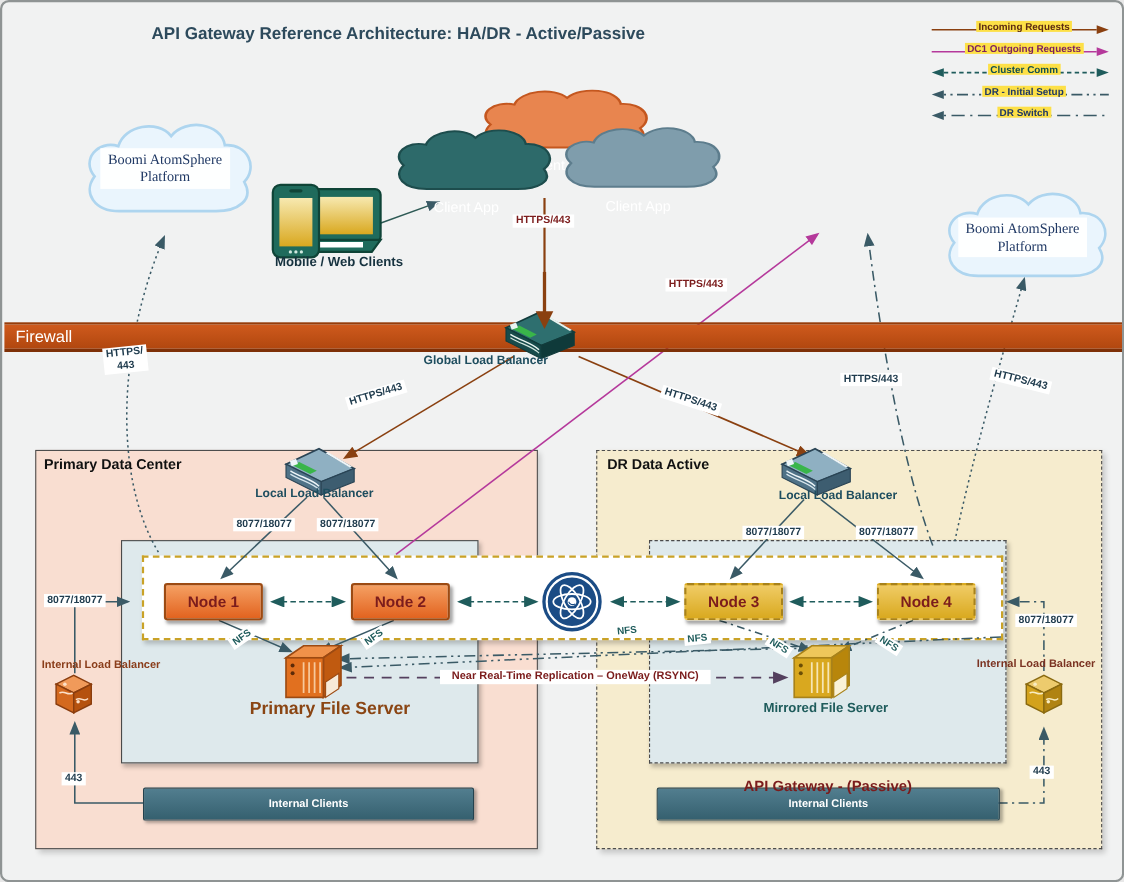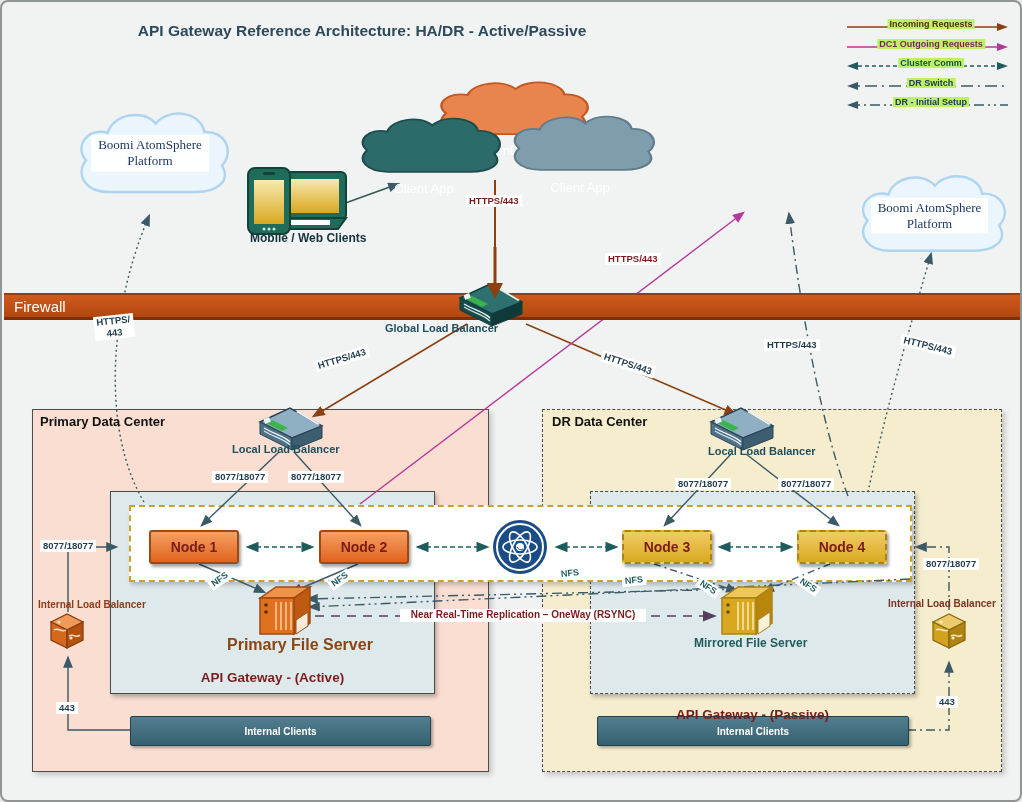--- a/index.html
+++ b/index.html
@@ -28,21 +28,21 @@
   .cloud{position:absolute;z-index:4;}
   .cloud svg{position:absolute;left:0;top:0;}
   .cloudlbl{position:absolute;z-index:5;white-space:nowrap;transform:translate(-50%,-50%);text-align:center;}
   .boomilbl{font-family:"Liberation Serif",serif;font-size:13px;color:#1f3864;background:rgba(255,255,255,.95);padding:2px 7px;line-height:1.25;}
   .applbl{color:#fff;font-weight:normal;font-size:13px;margin-top:41px;}
   .idplbl{color:#bd9531;font-weight:bold;font-size:15px;}
   
   .legend{position:absolute;left:843px;top:16px;width:172px;z-index:6;}
   .lrow{position:relative;height:19.5px;}
   .lrow svg{position:absolute;left:0;top:3px;}
-  .llab{position:absolute;left:50%;top:1px;transform:translateX(-50%);background:#bef264;font-weight:bold;font-size:9px;padding:0 2px;white-space:nowrap;}
+  .llab{position:absolute;left:50%;top:1px;transform:translateX(-50%);background:#fde047;font-weight:bold;font-size:9px;padding:0 2px;white-space:nowrap;}
   .icon{position:absolute;z-index:4;}
 </style>
 </head>
 <body>
 
 <div class="stage">
 
   <div class="dcbox" style="left:30px;top:407px;width:457px;height:363px;background:#f9ded1;border:1.5px solid #4d4d4d;"></div>
   <div class="dcbox" style="left:540px;top:407px;width:460px;height:363px;background:#f6ecce;border:1.5px dashed #4d4d4d;"></div>
   <div class="gwbox" style="left:108px;top:489px;width:325px;height:203px;border:1.5px solid #4a4a4a;"></div>
@@ -296,23 +296,22 @@
   <div class="icbar" style="left:128px;top:714px;width:299px;">
     <span>Internal Clients</span>
   </div>
   <div class="icbar" style="left:595px;top:714px;width:310px;">
     <span>Internal Clients</span>
   </div>
 
   <div class="title">API Gateway Reference Architecture: HA/DR -  Active/Passive</div>
 
   <div class="dctitle" style="left:38px;top:412px;">Primary Data Center</div>
-  <div class="dctitle" style="left:550px;top:412px;">DR Data Center</div>
-
-  <div class="gwlbl" style="left:108px;width:325px;top:668px;">API Gateway - (Active)</div>
+  <div class="dctitle" style="left:550px;top:412px;">DR Data Active</div>
+
   <div class="gwlbl" style="left:588px;width:325px;top:668px;margin-top:37px;">API Gateway - (Passive)</div>
 
   <div class="devlbl" style="left:383px;top:320px;">Global Load Balancer</div>
   <div class="devlbl" style="left:230px;top:441px;">Local Load Balancer</div>
   <div class="devlbl" style="left:706px;top:443px;">Local Load Balancer</div>
   <div class="devlbl" style="left:36px;top:597px;font-size:10px;color:#8a3d1a;">Internal Load Balancer</div>
   <div class="devlbl" style="left:886px;top:596px;font-size:10px;color:#7b3322;">Internal Load Balancer</div>
   <div class="devlbl" style="left:225px;top:634px;font-size:16px;color:#8a4513;">Primary File Server</div>
   <div class="devlbl" style="left:692px;top:634px;font-size:12px;color:#1f5c5c;">Mirrored File Server</div>
   <div class="devlbl" style="left:248px;top:229px;font-size:12px;color:#16323f;">Mobile / Web Clients</div>
@@ -364,27 +363,27 @@
     <div class="lrow">
       <svg width="166" height="12">
           <line x1="13" y1="6" x2="152" y2="6" stroke="#1f5c5c" stroke-width="1.5" stroke-dasharray="4 3"></line>
           <polygon points="152,2 163,6 152,10" fill="#1f5c5c"></polygon>
           <polygon points="13,2 2,6 13,10" fill="#1f5c5c"></polygon>
         </svg>
       <span class="llab" style="color:#134f4f;">Cluster Comm</span>
     </div>
     <div class="lrow">
       <svg width="166" height="12">
+          <line x1="13" y1="6" x2="163" y2="6" stroke="#3a5a66" stroke-width="1.5" stroke-dasharray="2 4 2 4 10 4"></line>
+          <polygon points="13,2 2,6 13,10" fill="#3a5a66"></polygon>
+        </svg>
+      <span class="llab" style="color:#1f3864;">DR - Initial Setup</span>
+    </div>
+    <div class="lrow">
+      <svg width="166" height="12">
           <line x1="13" y1="6" x2="163" y2="6" stroke="#3a5a66" stroke-width="1.5" stroke-dasharray="2 5 12 5"></line>
           <polygon points="13,2 2,6 13,10" fill="#3a5a66"></polygon>
         </svg>
       <span class="llab" style="color:#1f3864;">DR Switch</span>
     </div>
-    <div class="lrow">
-      <svg width="166" height="12">
-          <line x1="13" y1="6" x2="163" y2="6" stroke="#3a5a66" stroke-width="1.5" stroke-dasharray="2 4 2 4 10 4"></line>
-          <polygon points="13,2 2,6 13,10" fill="#3a5a66"></polygon>
-        </svg>
-      <span class="llab" style="color:#1f3864;">DR - Initial Setup</span>
-    </div>
   </div>
 
 </div>
 
 </body></html>

